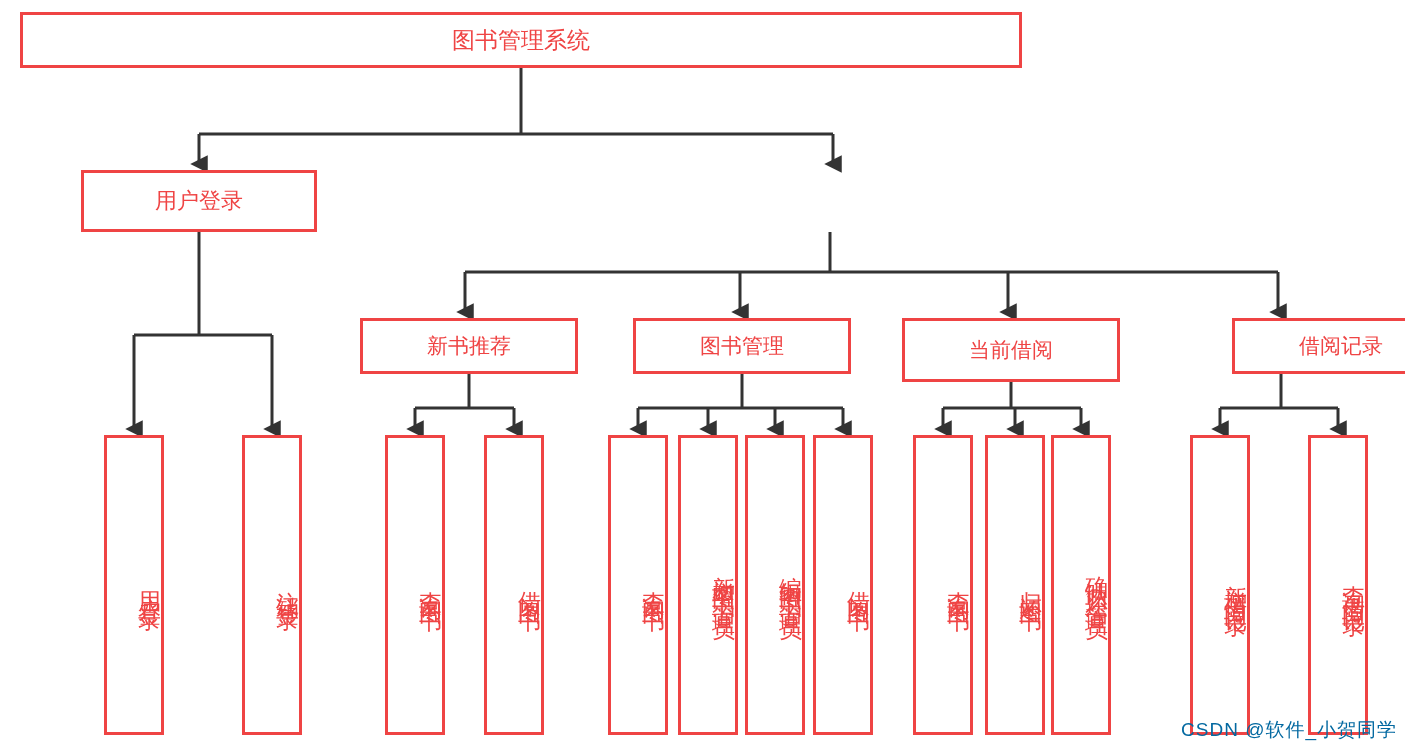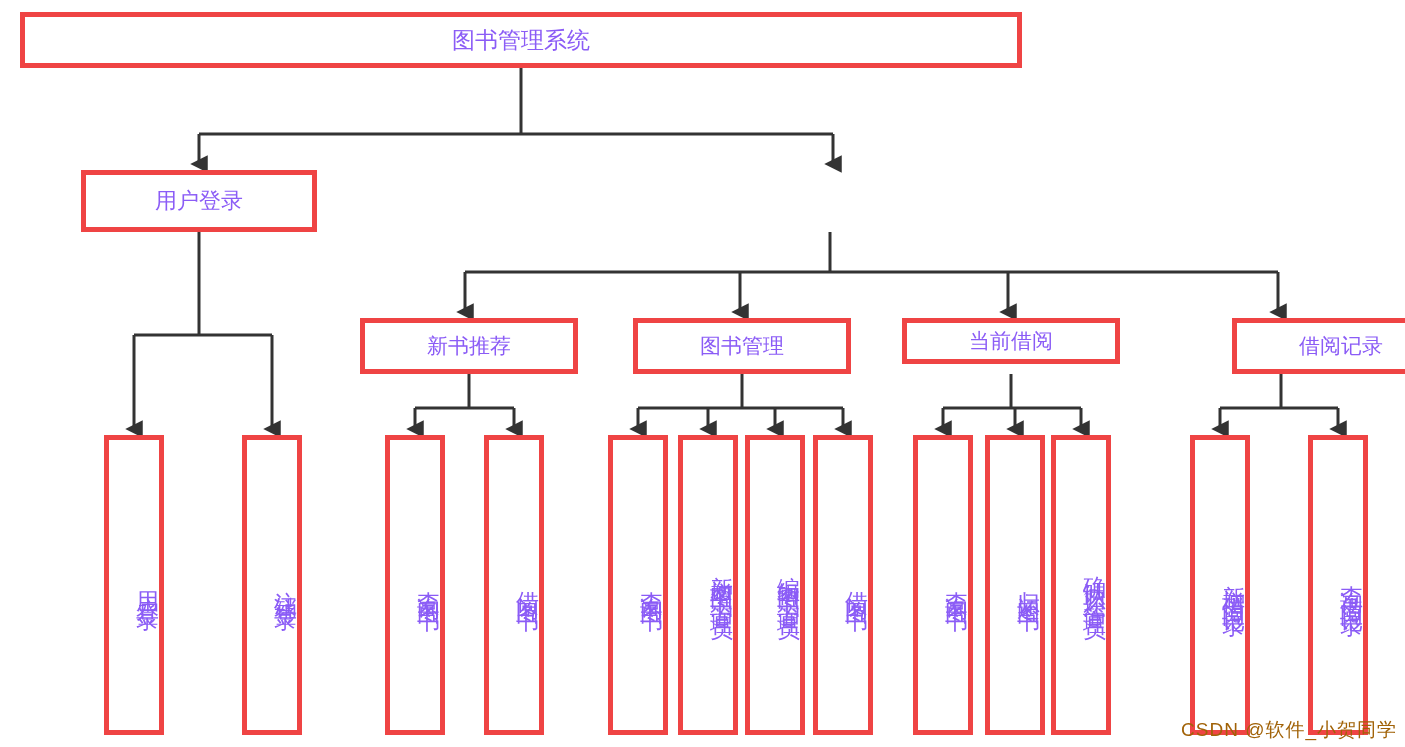--- a/index.html
+++ b/index.html
@@ -21,26 +21,26 @@
     position: absolute;
     left: 0;
     top: 0;
     width: 1405px;
     height: 747px;
     pointer-events: none;
   }
   .node {
     position: absolute;
     box-sizing: border-box;
-    border: 5px solid #ef4444;
+    border: 3px solid #ef4444;
     background: #ffffff;
     display: flex;
     align-items: center;
     justify-content: center;
-    color: #8b5cf6;
+    color: #ef4444;
     z-index: 2;
   }
   .node.root {
     font-size: 23px;
   }
   .node.lvl2 {
     font-size: 22px;
   }
   .node.lvl3 {
     font-size: 21px;
@@ -59,21 +59,21 @@
   .leaf-label {
     writing-mode: vertical-rl;
     text-orientation: upright;
     white-space: nowrap;
   }
   .watermark {
     position: absolute;
     right: 8px;
     bottom: 4px;
     font-size: 19px;
-    color: #a16207;
+    color: #0369a1;
     letter-spacing: 1px;
     z-index: 5;
     white-space: nowrap;
   }
 </style>
 </head>
 <body>
 
 <div id="canvas">
 
@@ -134,21 +134,21 @@
   <div class="node lvl2" style="left:81px; top:170px; width:236px; height:62px;">
     <span>用户登录</span>
   </div>
 
   <div class="node lvl3" style="left:360px; top:318px; width:218px; height:56px;">
     <span>新书推荐</span>
   </div>
   <div class="node lvl3" style="left:633px; top:318px; width:218px; height:56px;">
     <span>图书管理</span>
   </div>
-  <div class="node lvl3" style="left:902px; top:318px; width:218px; height:46px;">
+  <div class="node lvl3" style="left:902px; top:318px; width:218px; height:64px;">
     <span>当前借阅</span>
   </div>
   <div class="node lvl3" style="left:1232px; top:318px; width:218px; height:56px;">
     <span>借阅记录</span>
   </div>
 
   <div class="node leaf" style="left:104px; top:435px; width:60px; height:300px;">
     <span class="leaf-label">用户登录</span>
   </div>
   <div class="node leaf" style="left:242px; top:435px; width:60px; height:300px;">

